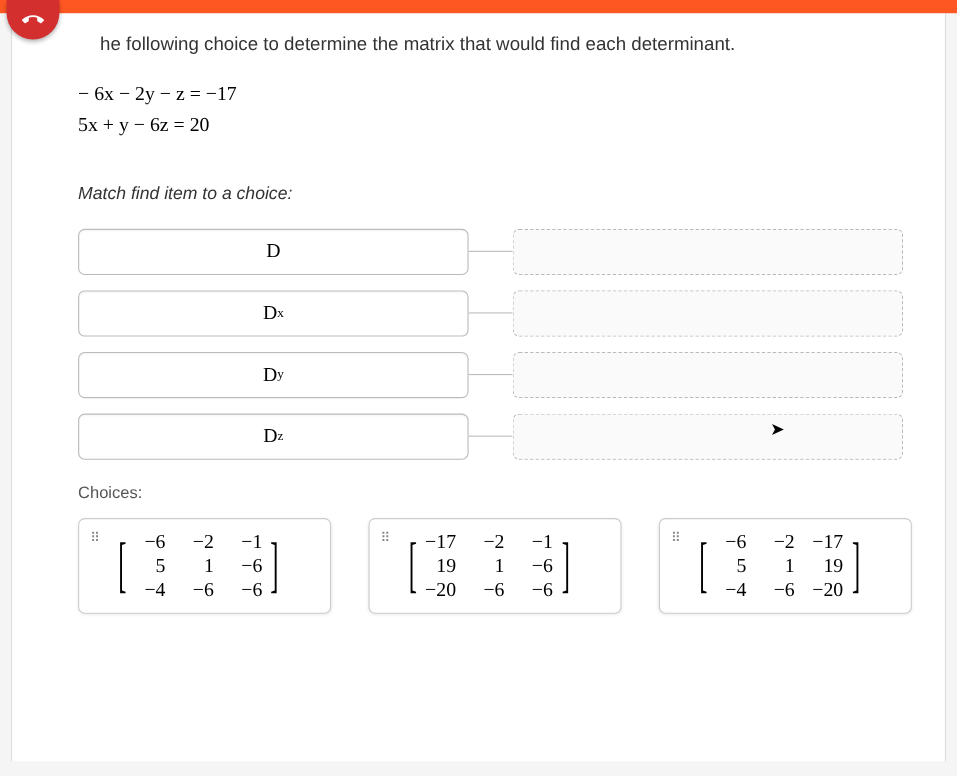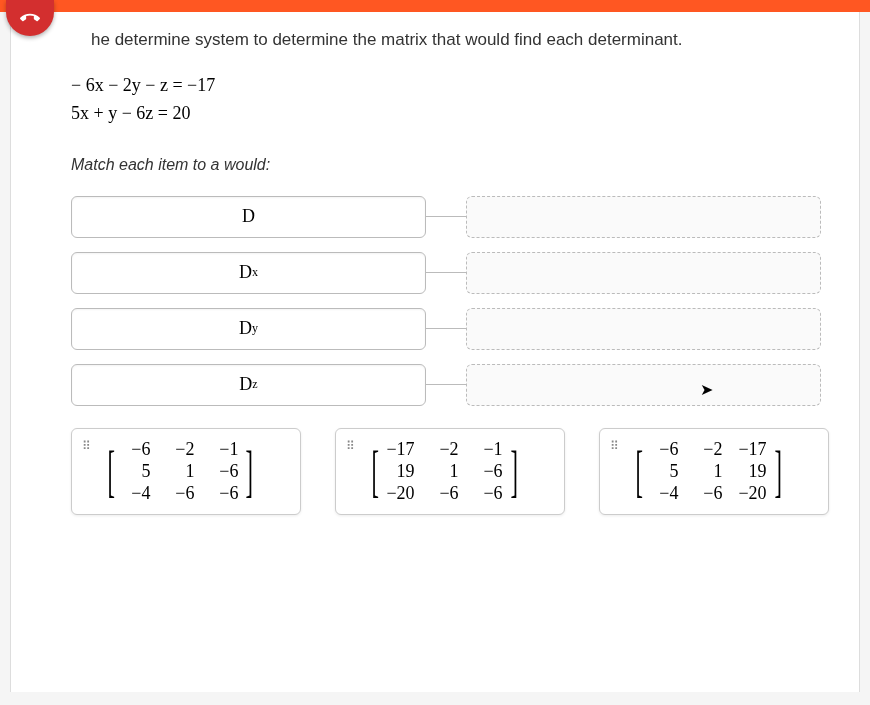--- a/index.html
+++ b/index.html
@@ -43,21 +43,21 @@
   .prompt {
     font-size: 17px;
     color: #333;
     margin-bottom: 22px;
     margin-left: 20px;
   }
   .equations {
     font-family: 'Times New Roman', serif;
     font-size: 18px;
     line-height: 1.55;
-    margin-bottom: 28px;
+    margin-bottom: 40px;
     color: #000;
   }
   .instruction {
     font-size: 16px;
     font-style: italic;
     color: #333;
     margin-bottom: 22px;
   }
   .match-grid {
     display: grid;
@@ -151,28 +151,28 @@
 <body>
 
 <div class="topbar"></div>
 <div class="hangup">
   <svg width="20" height="20" viewBox="0 0 24 24">
       <path d="M12 9c-1.6 0-3.15.25-4.6.72v3.1c0 .39-.23.74-.56.9-.98.49-1.87 1.12-2.66 1.85-.18.18-.43.28-.7.28-.28 0-.53-.11-.71-.29L.29 13.08c-.18-.17-.29-.42-.29-.7 0-.28.11-.53.29-.71C3.34 8.78 7.46 7 12 7s8.66 1.78 11.71 4.67c.18.18.29.43.29.71 0 .28-.11.53-.29.71l-2.48 2.48c-.18.18-.43.29-.71.29-.27 0-.52-.11-.7-.28-.79-.74-1.69-1.36-2.67-1.85-.33-.16-.56-.5-.56-.9v-3.1C15.15 9.25 13.6 9 12 9z"></path>
     </svg>
 </div>
 
 <div class="content">
-  <div class="prompt">he determine system to determine the matrix that would find each determinant.</div>
+  <div class="prompt">he following choice to determine the matrix that would find each determinant.</div>
 
   <div class="equations">
     <div>− 6x − 2y − z = −17</div>
     <div>5x + y − 6z = 20</div>
   </div>
 
-  <div class="instruction">Match each item to a would:</div>
+  <div class="instruction">Match find item to a choice:</div>
 
   <div class="match-grid">
     <div class="left-box">
       <span>D</span>
         <span class="sub"></span>
     </div>
     <div class="connector"></div>
     <div class="right-box"></div>
 
     <div class="left-box">
@@ -190,20 +190,21 @@
     <div class="right-box"></div>
 
     <div class="left-box">
       <span>D</span>
         <span class="sub">z</span>
     </div>
     <div class="connector"></div>
     <div class="right-box"></div>
   </div>
 
+  <div class="choices-label">Choices:</div>
 
   <div class="choices-row">
 
     <div class="choice-card">
       <div class="handle">⠿</div>
       <div class="matrix">
         <span class="bracket-l">[</span>
         <div class="mgrid">
           <span>−6</span>
           <span>−2</span>

